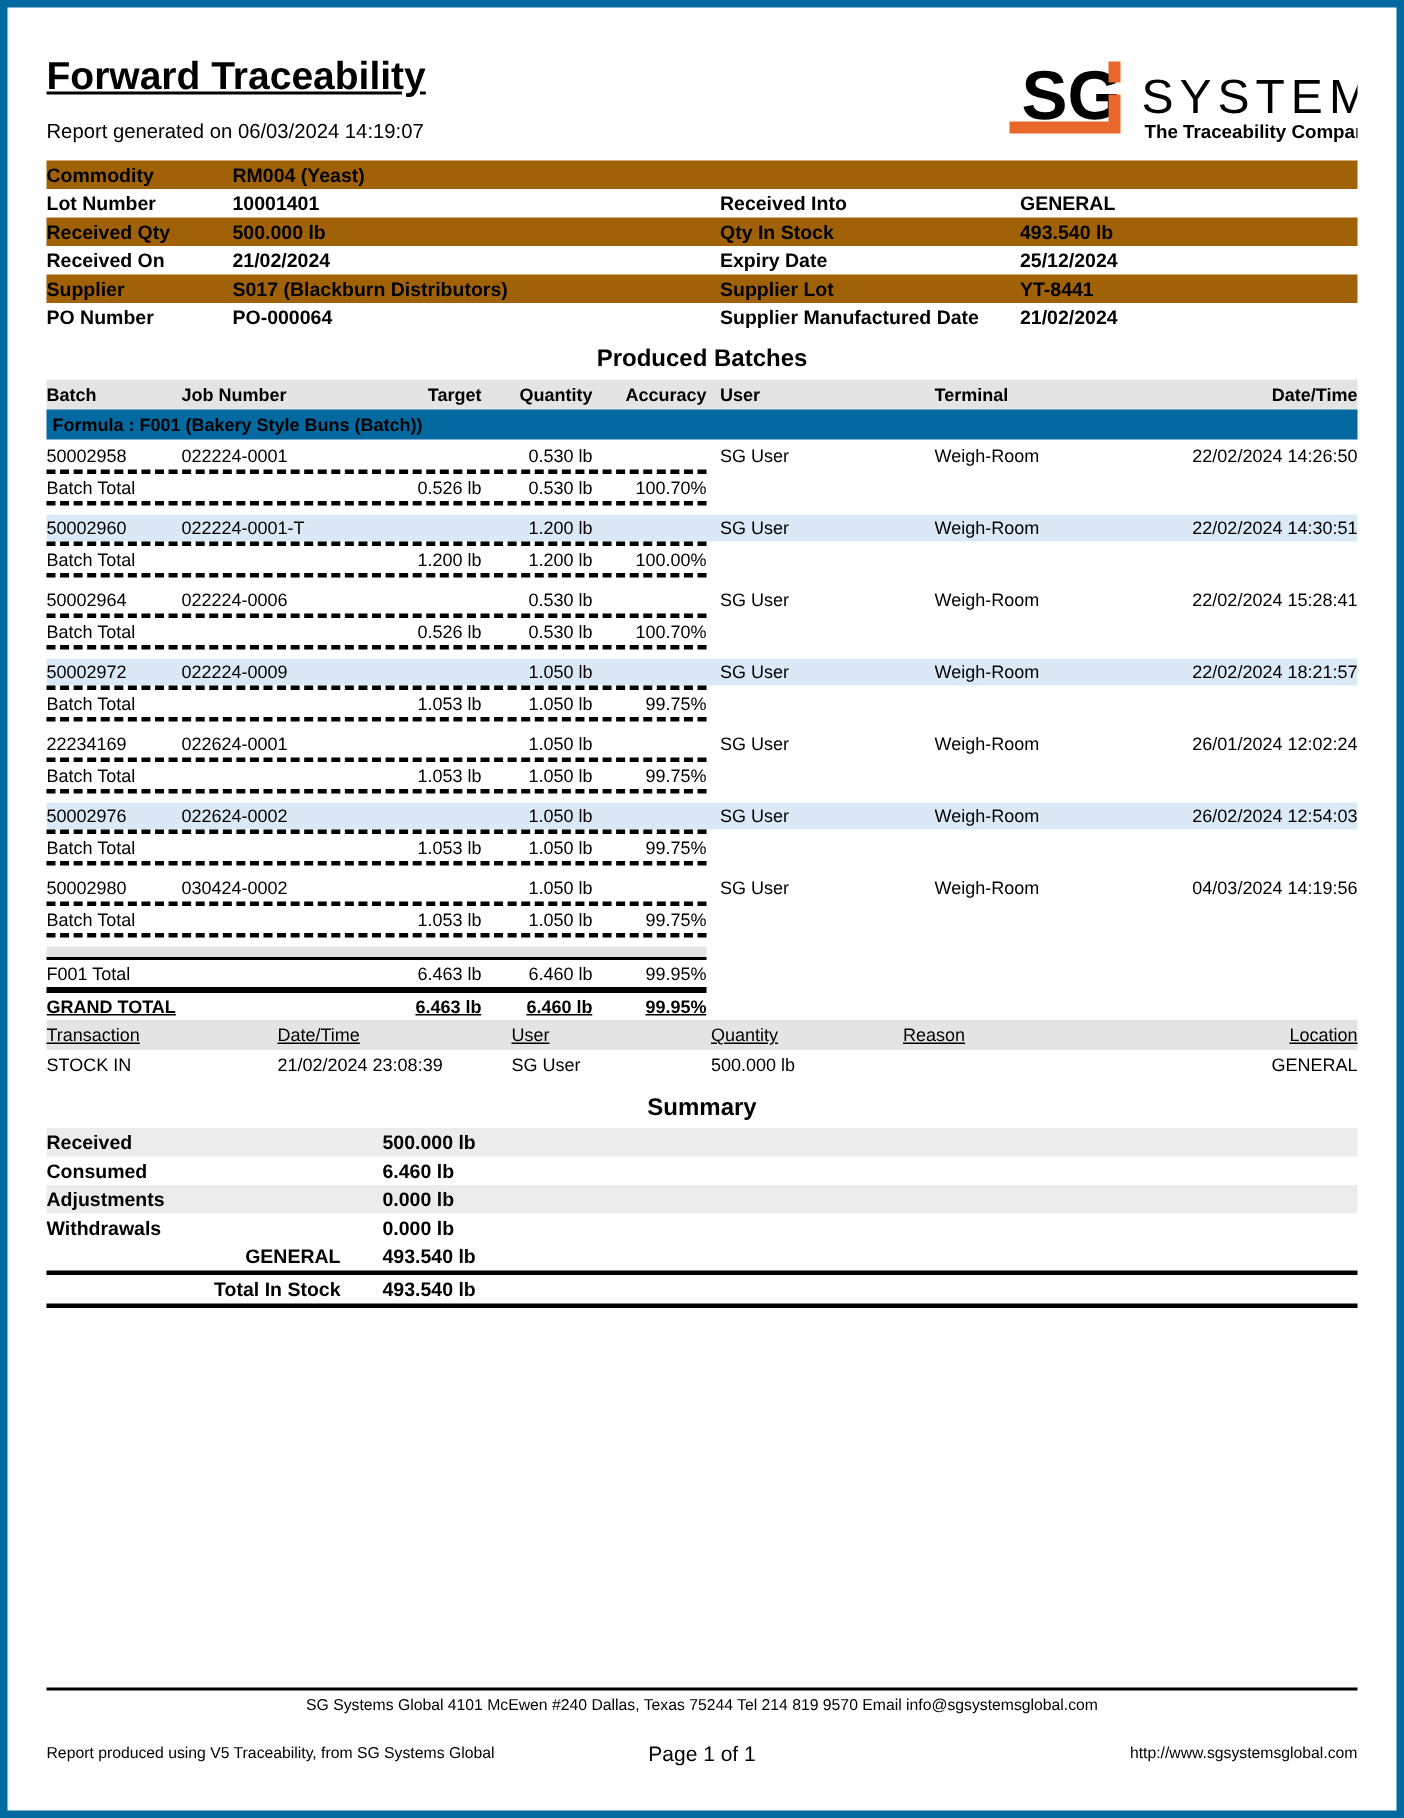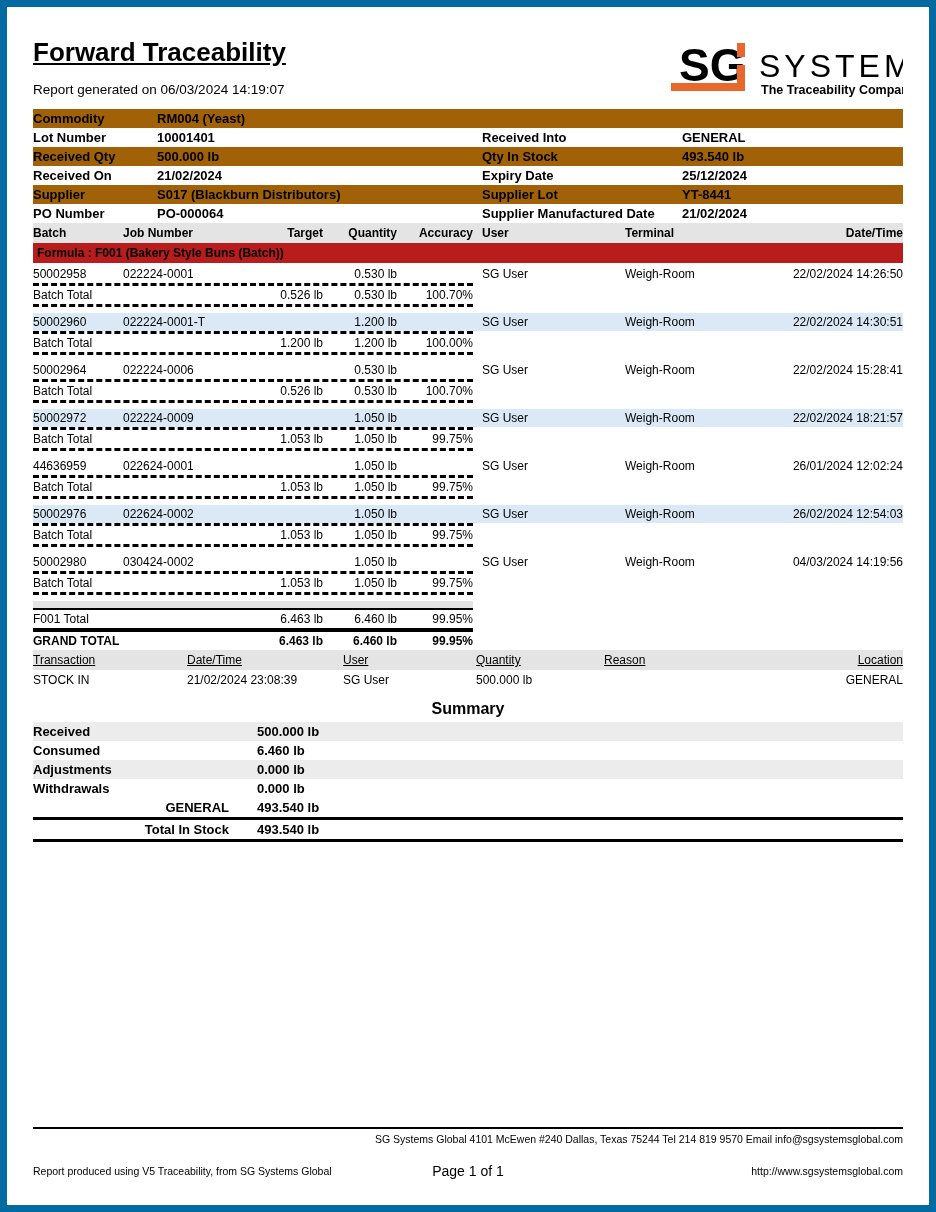--- a/index.html
+++ b/index.html
@@ -5,21 +5,21 @@
   * { box-sizing: border-box; margin: 0; padding: 0; }
   html, body { background: #fff; }
   body {
     width: 936px; height: 1212px;
     font-family: "Liberation Sans", sans-serif;
     color: #000;
     position: relative;
   }
   .page {
     position: absolute; inset: 0;
-    border: 7px solid #0369a1;
+    border: 5px solid #0369a1;
     background: #fff;
     overflow: hidden;
   }
   .content { padding: 0 26px; position: relative; }
 
   
   .report-title {
     display: inline-block;
     margin-top: 30px;
     font-size: 26px; font-weight: bold;
@@ -45,27 +45,27 @@
   .pb-row {
     display: grid;
     grid-template-columns: 90px 150px 50px 74px 76px 152px 152px 1fr;
     font-size: 12px; line-height: 14px;
     padding: 2px 0;
   }
   .pb-row .c { overflow: hidden; white-space: nowrap; }
   .r { text-align: right; }
   .pb-head { background: #e4e4e4; font-weight: bold; padding: 3px 0; }
   .pb-head .c { }
-  .formula-row { background: #b91c1c; font-weight: bold; font-size: 12px; padding: 3px 0 3px 4px; margin-bottom: 2px; }
+  .formula-row { background: #0369a1; font-weight: bold; font-size: 12px; padding: 3px 0 3px 4px; margin-bottom: 2px; }
   .pb-group { margin-bottom: 6px; }
   .dash { width: 440px; border-top: 3px dashed #000; }
   .gray-band { width: 440px; height: 7px; background: #e4e4e4; margin-top: 2px; }
   .rule-thin { width: 440px; height: 2px; background: #000; }
   .rule-thick { width: 440px; height: 4px; background: #000; }
-  .bold { font-weight: bold; }
+  .bold { font-weight: bold; text-decoration: underline; }
   .highlight { background: #dbe9f6; }
 
   
   .inv-row {
     display: grid;
     grid-template-columns: 154px 156px 133px 128px 200px 1fr;
     font-size: 12px; line-height: 14px; padding: 3px 0;
   }
   .inv-head { background: #e4e4e4; font-weight: normal; }
   .inv-head .c { text-decoration: underline; }
@@ -78,21 +78,21 @@
     font-size: 13px; font-weight: bold;
     padding: 2px 0; line-height: 15px; gap: 28px;
   }
   .sum-row.alt { background: #ececec; }
   .sum-label-right { text-align: right; }
   .black-rule { height: 3px; background: #000; }
 
   
   .footer { position: absolute; left: 26px; right: 26px; top: 1120px; }
   .footer-rule { height: 2px; background: #000; }
-  .footer-address { text-align: right; font-size: 10.5px; margin-top: 4px; }
+  .footer-address { text-align: center; font-size: 10.5px; margin-top: 4px; }
   .footer-bottom { position: relative; margin-top: 18px; font-size: 10.5px; }
   .footer-left { position: absolute; left: 0; top: 2px; }
   .footer-center { text-align: center; font-size: 14px; }
   .footer-right { position: absolute; right: 0; top: 2px; }
 </style>
 </head>
 <body>
 
 <div class="page">
   <div class="content">
@@ -144,20 +144,21 @@
       </div>
       <div class="info-row">
         <div>PO Number</div>
         <div>PO-000064</div>
         <div>Supplier Manufactured Date</div>
         <div>21/02/2024</div>
       </div>
     </div>
 
     
+    <div class="section-title">Produced Batches</div>
 
     <div class="pb-row pb-head">
       <div class="c">Batch</div>
       <div class="c">Job Number</div>
       <div class="c r">Target</div>
       <div class="c r">Quantity</div>
       <div class="c r">Accuracy</div>
       <div class="c" style="padding-left:9px">User</div>
       <div class="c">Terminal</div>
       <div class="c r">Date/Time</div>
@@ -265,21 +266,21 @@
         <div class="c"></div>
         <div class="c"></div>
         <div class="c"></div>
       </div>
       <div class="dash"></div>
     </div>
 
     
     <div class="pb-group">
       <div class="pb-row">
-        <div class="c">44636959</div>
+        <div class="c">22234169</div>
         <div class="c">022624-0001</div>
         <div class="c r"></div>
         <div class="c r">1.050 lb</div>
         <div class="c r"></div>
         <div class="c" style="padding-left:9px">SG User</div>
         <div class="c">Weigh-Room</div>
         <div class="c r">26/01/2024 12:02:24</div>
       </div>
       <div class="dash"></div>
       <div class="pb-row">

